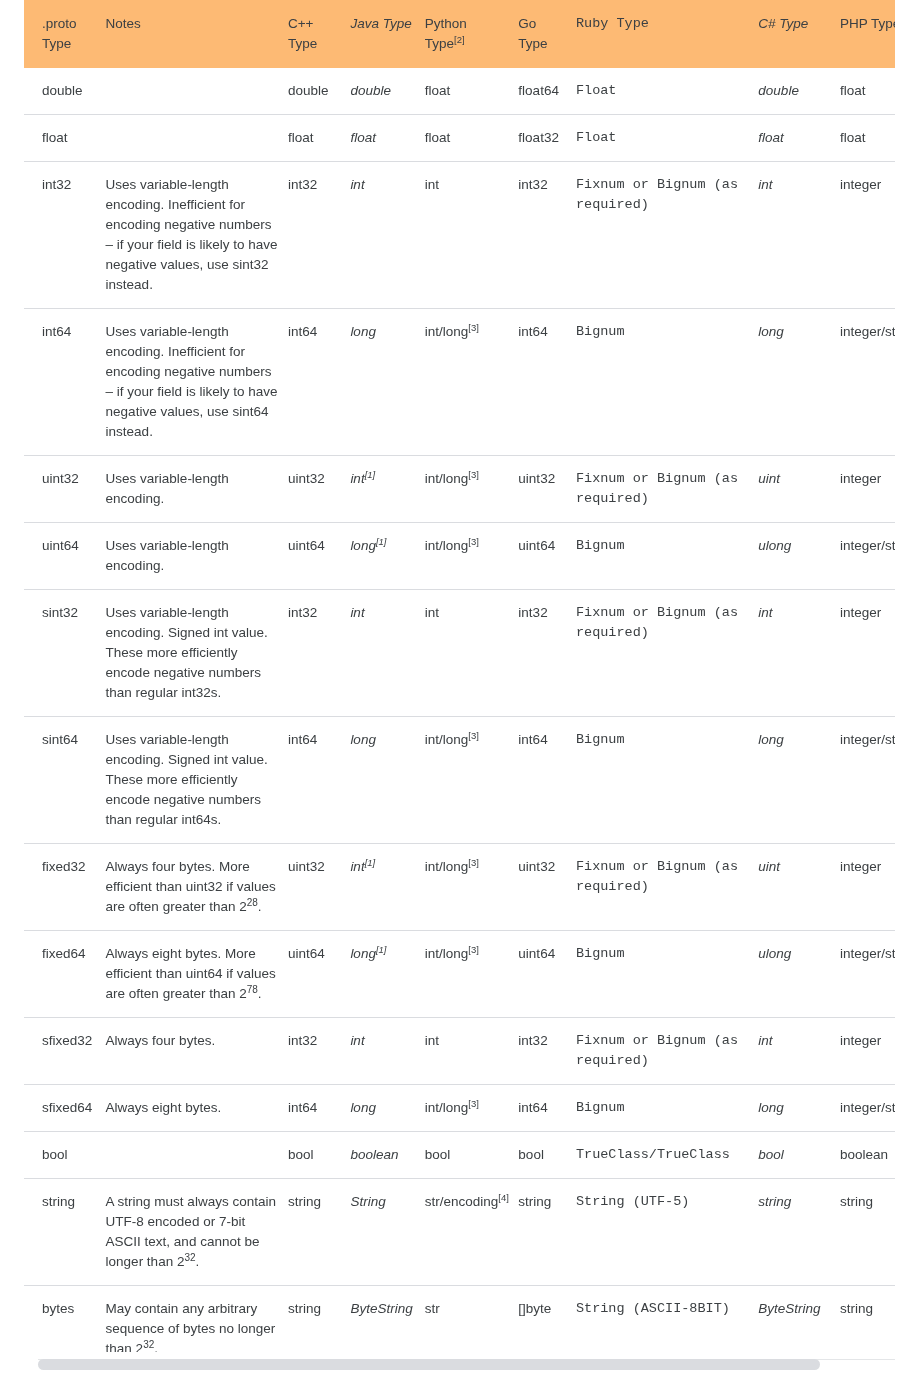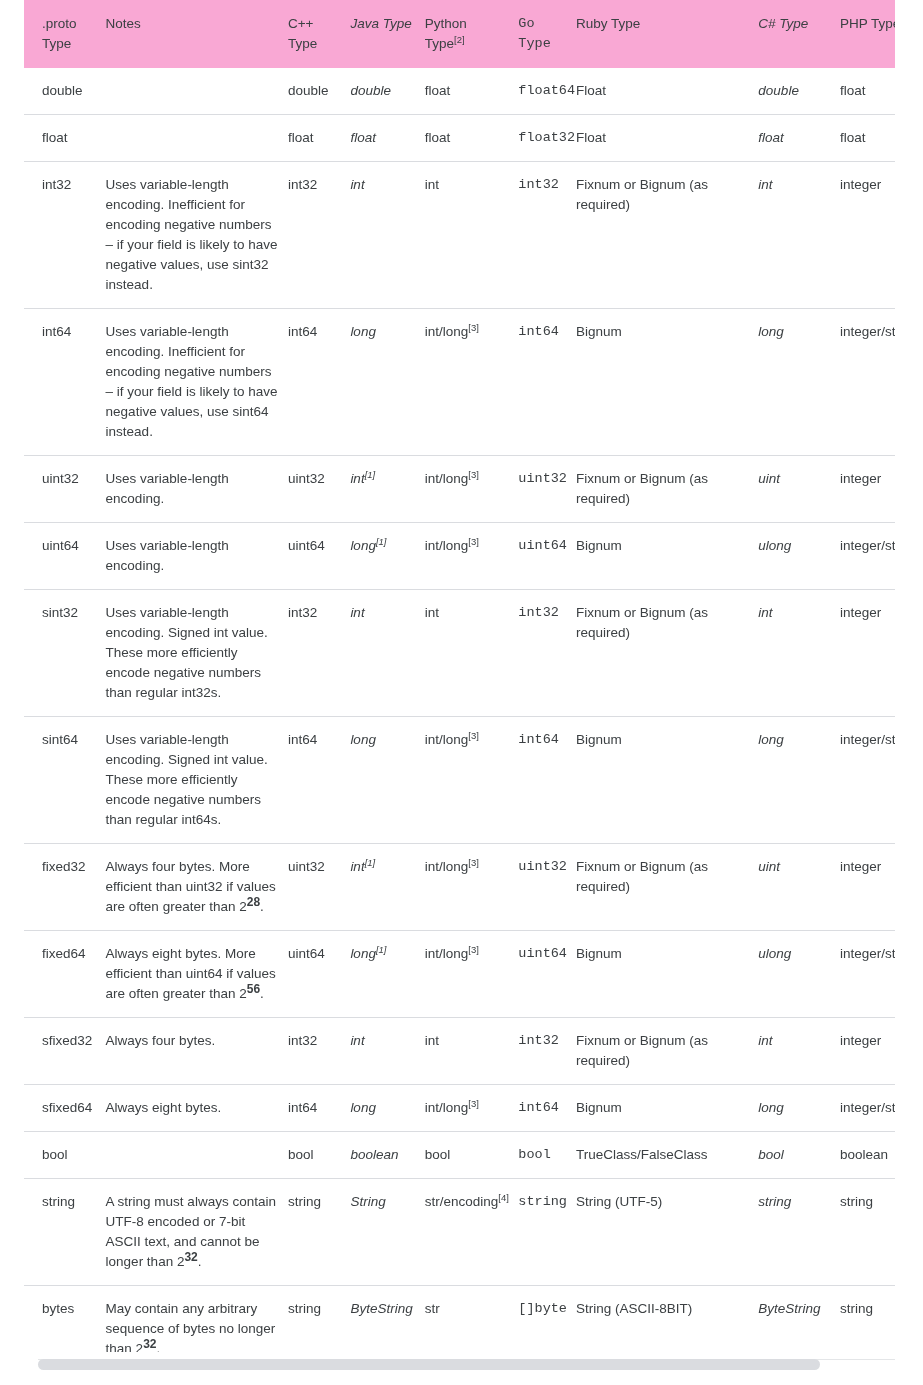--- a/index.html
+++ b/index.html
@@ -29,21 +29,21 @@
 
   table.types {
     border-collapse: collapse;
     table-layout: fixed;
     width: 960px;      
     font-size: 13.5px;
     line-height: 20px;
   }
 
   table.types thead th {
-    background: #f9a8d4;
+    background: #fdba74;
     font-weight: 400;
     text-align: left;
     vertical-align: top;
     color: #3c4043;
     padding: 14px 10px 14px 0;
     height: 58px;
     box-sizing: border-box;
   }
   table.types thead th:first-child { padding-left: 18px; }
 
@@ -58,35 +58,34 @@
   table.types tbody td:first-child { padding-left: 18px; }
 
   table.types tbody tr:last-child td { border-bottom: 2px solid #0ea5e9; }
 
   
   .c-proto  { width: 68px; }
   .c-notes  { width: 152px; }
   .c-cpp    { width: 52px; }
   .c-java   { width: 62px; font-style: italic; }
   .c-python { width: 78px; margin-left: 40px; }
-  .c-go     { width: 48px; font-family: Liberation Mono, monospace; }
-  .c-ruby   { width: 152px; }
+  .c-go     { width: 48px; }
+  .c-ruby   { width: 152px; font-family: Liberation Mono, monospace; }
   .c-csharp { width: 68px; font-style: italic; }
   .c-php    { width: 120px; }
 
   sup {
     font-size: 9.5px;
     line-height: 0;
     vertical-align: super;
   }
   .exp {
-    font-size: 12px;
+    font-size: 10px;
     line-height: 0;
     vertical-align: super;
-    font-weight: bold;
   }
 
   
   .hscrollbar {
     position: absolute;
     left: 0;
     bottom: 14px;
     width: 923px;
     height: 12px;
   }
@@ -221,21 +220,21 @@
           <td class="c-cpp"><span>uint32</span></td>
           <td class="c-java"><span>int</span><sup>[1]</sup></td>
           <td class="c-python"><span>int/long</span><sup>[3]</sup></td>
           <td class="c-go"><span>uint32</span></td>
           <td class="c-ruby"><span>Fixnum or Bignum (as required)</span></td>
           <td class="c-csharp"><span>uint</span></td>
           <td class="c-php"><span>integer</span></td>
         </tr>
         <tr>
           <td class="c-proto"><span>fixed64</span></td>
-          <td class="c-notes"><span>Always eight bytes. More efficient than uint64 if values are often greater than 2</span><span class="exp">56</span><span>.</span></td>
+          <td class="c-notes"><span>Always eight bytes. More efficient than uint64 if values are often greater than 2</span><span class="exp">78</span><span>.</span></td>
           <td class="c-cpp"><span>uint64</span></td>
           <td class="c-java"><span>long</span><sup>[1]</sup></td>
           <td class="c-python"><span>int/long</span><sup>[3]</sup></td>
           <td class="c-go"><span>uint64</span></td>
           <td class="c-ruby"><span>Bignum</span></td>
           <td class="c-csharp"><span>ulong</span></td>
           <td class="c-php"><span>integer/string</span></td>
         </tr>
         <tr>
           <td class="c-proto"><span>sfixed32</span></td>
@@ -259,21 +258,21 @@
           <td class="c-csharp"><span>long</span></td>
           <td class="c-php"><span>integer/string</span></td>
         </tr>
         <tr>
           <td class="c-proto"><span>bool</span></td>
           <td class="c-notes"><span></span></td>
           <td class="c-cpp"><span>bool</span></td>
           <td class="c-java"><span>boolean</span></td>
           <td class="c-python"><span>bool</span></td>
           <td class="c-go"><span>bool</span></td>
-          <td class="c-ruby"><span>TrueClass/FalseClass</span></td>
+          <td class="c-ruby"><span>TrueClass/TrueClass</span></td>
           <td class="c-csharp"><span>bool</span></td>
           <td class="c-php"><span>boolean</span></td>
         </tr>
         <tr>
           <td class="c-proto"><span>string</span></td>
           <td class="c-notes"><span>A string must always contain UTF-8 encoded or 7-bit ASCII text, and cannot be longer than 2</span><span class="exp">32</span><span>.</span></td>
           <td class="c-cpp"><span>string</span></td>
           <td class="c-java"><span>String</span></td>
           <td class="c-python"><span>str/encoding</span><sup>[4]</sup></td>
           <td class="c-go"><span>string</span></td>

